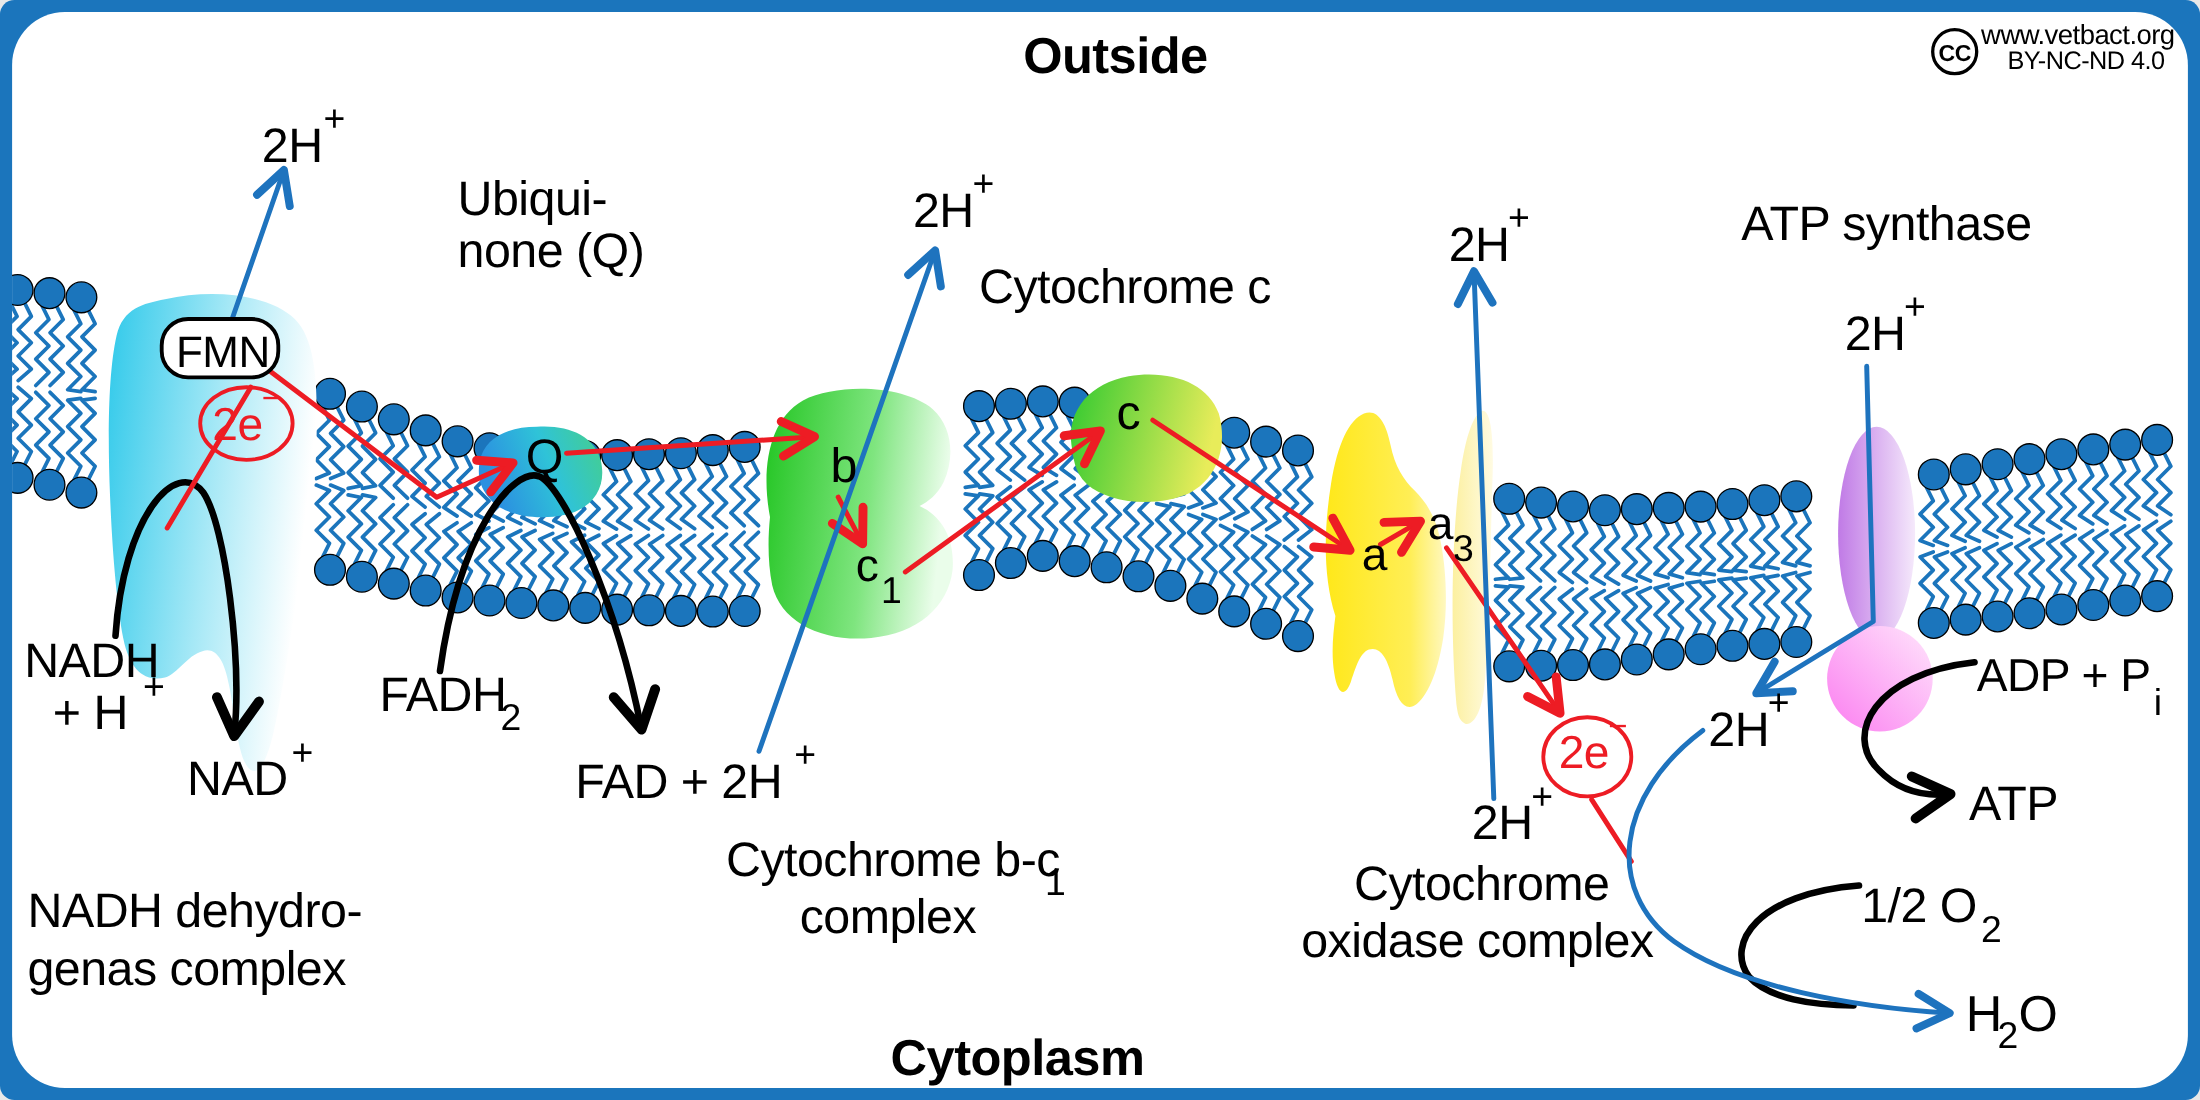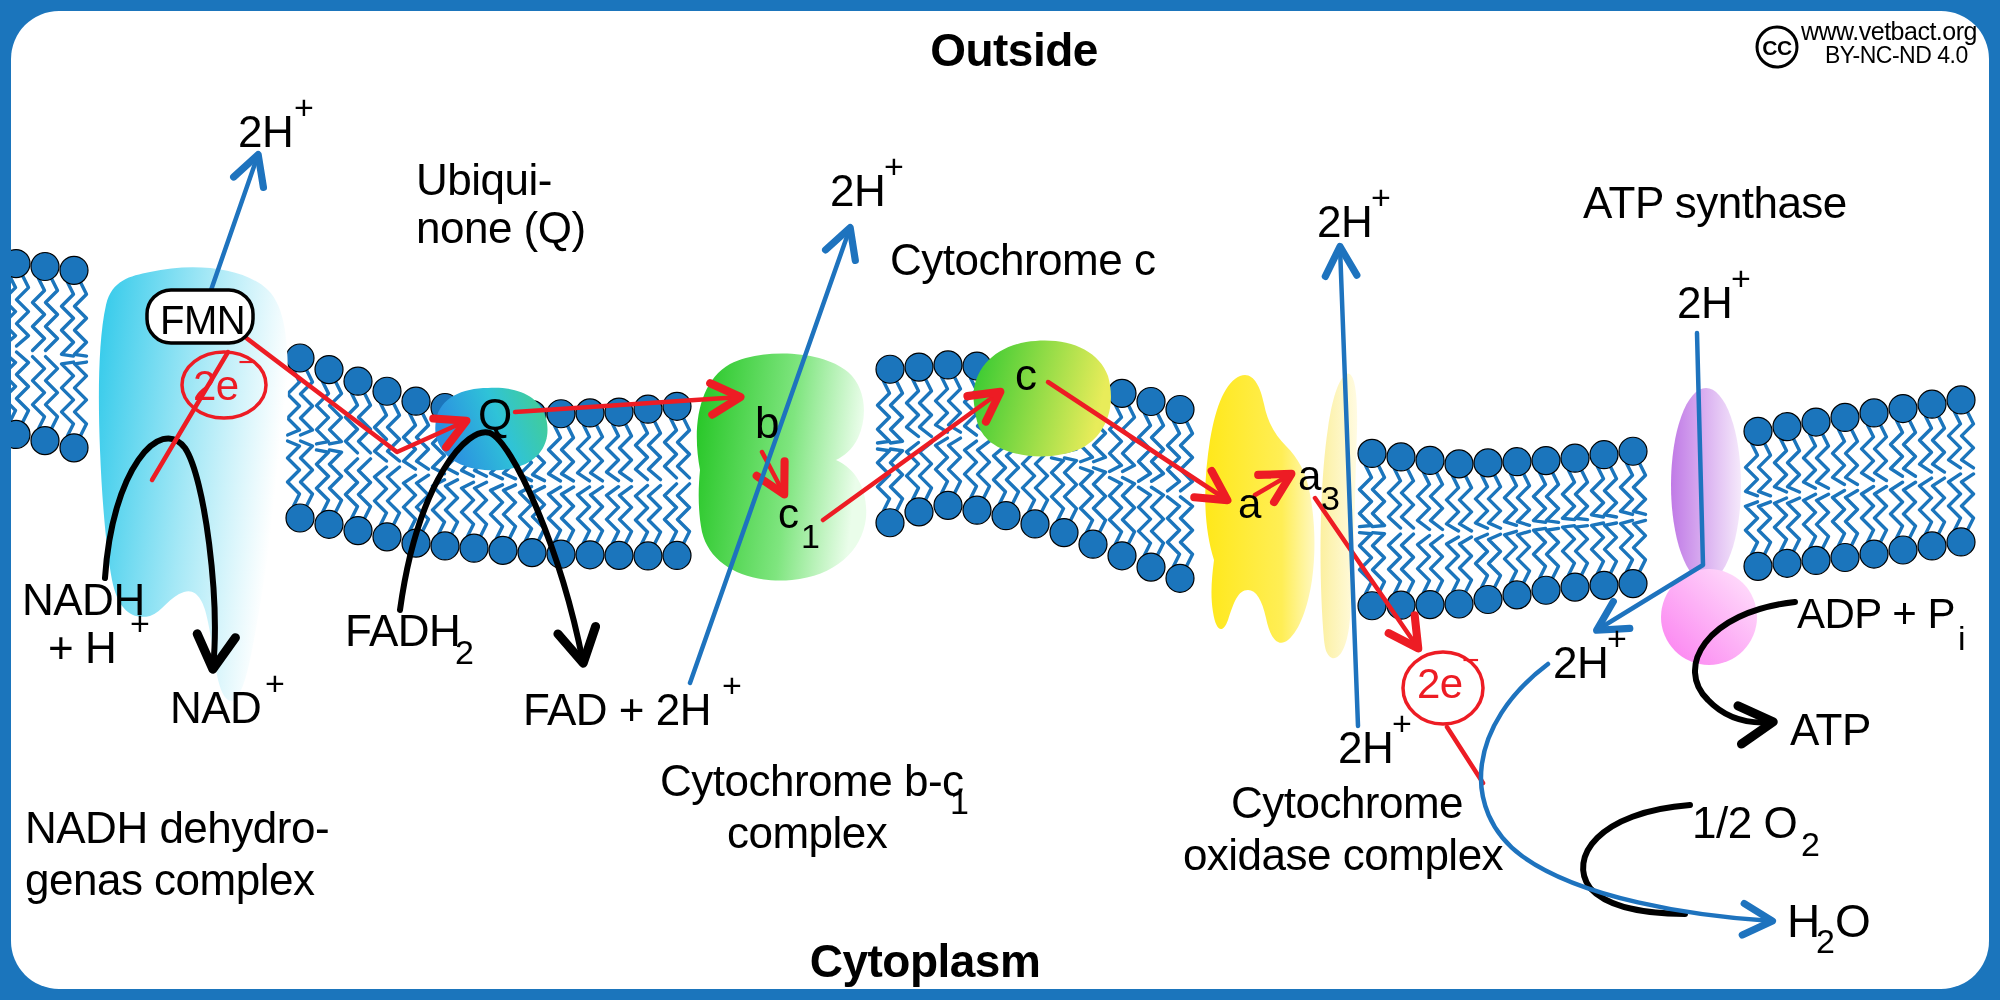--- a/index.html
+++ b/index.html
@@ -1,16 +1,16 @@
 <!DOCTYPE html>
 <html style="--c-red: #ed1c24; --c-blue: #1e73be; --c-mem: #1b75bc;"><head>
 <meta charset="utf-8">
 <style>
   html,body{margin:0;padding:0;background:#e8e8e8;}
-  .stage{position:relative;width:2000px;height:1000px;background:#fff;overflow:hidden;}
+  .stage{position:relative;width:2000px;height:1000px;background:#fff;overflow:hidden;border-radius:13px;}
   svg{display:block;}
   .t{font-family:"Liberation Sans","DejaVu Sans",sans-serif;fill:#000;letter-spacing:-0.5px;}
   .bold{font-weight:bold;}
   .red{fill:var(--c-red);}
   .arc{fill:none;stroke:#000;stroke-width:6;stroke-linecap:round;}
   .barrow{fill:none;stroke:var(--c-blue);stroke-width:4.5;stroke-linecap:round;stroke-linejoin:round;}
   .rarrow{fill:none;stroke:var(--c-red);stroke-width:4.5;stroke-linecap:round;stroke-linejoin:round;}
 </style>
 </head>
 <body>

